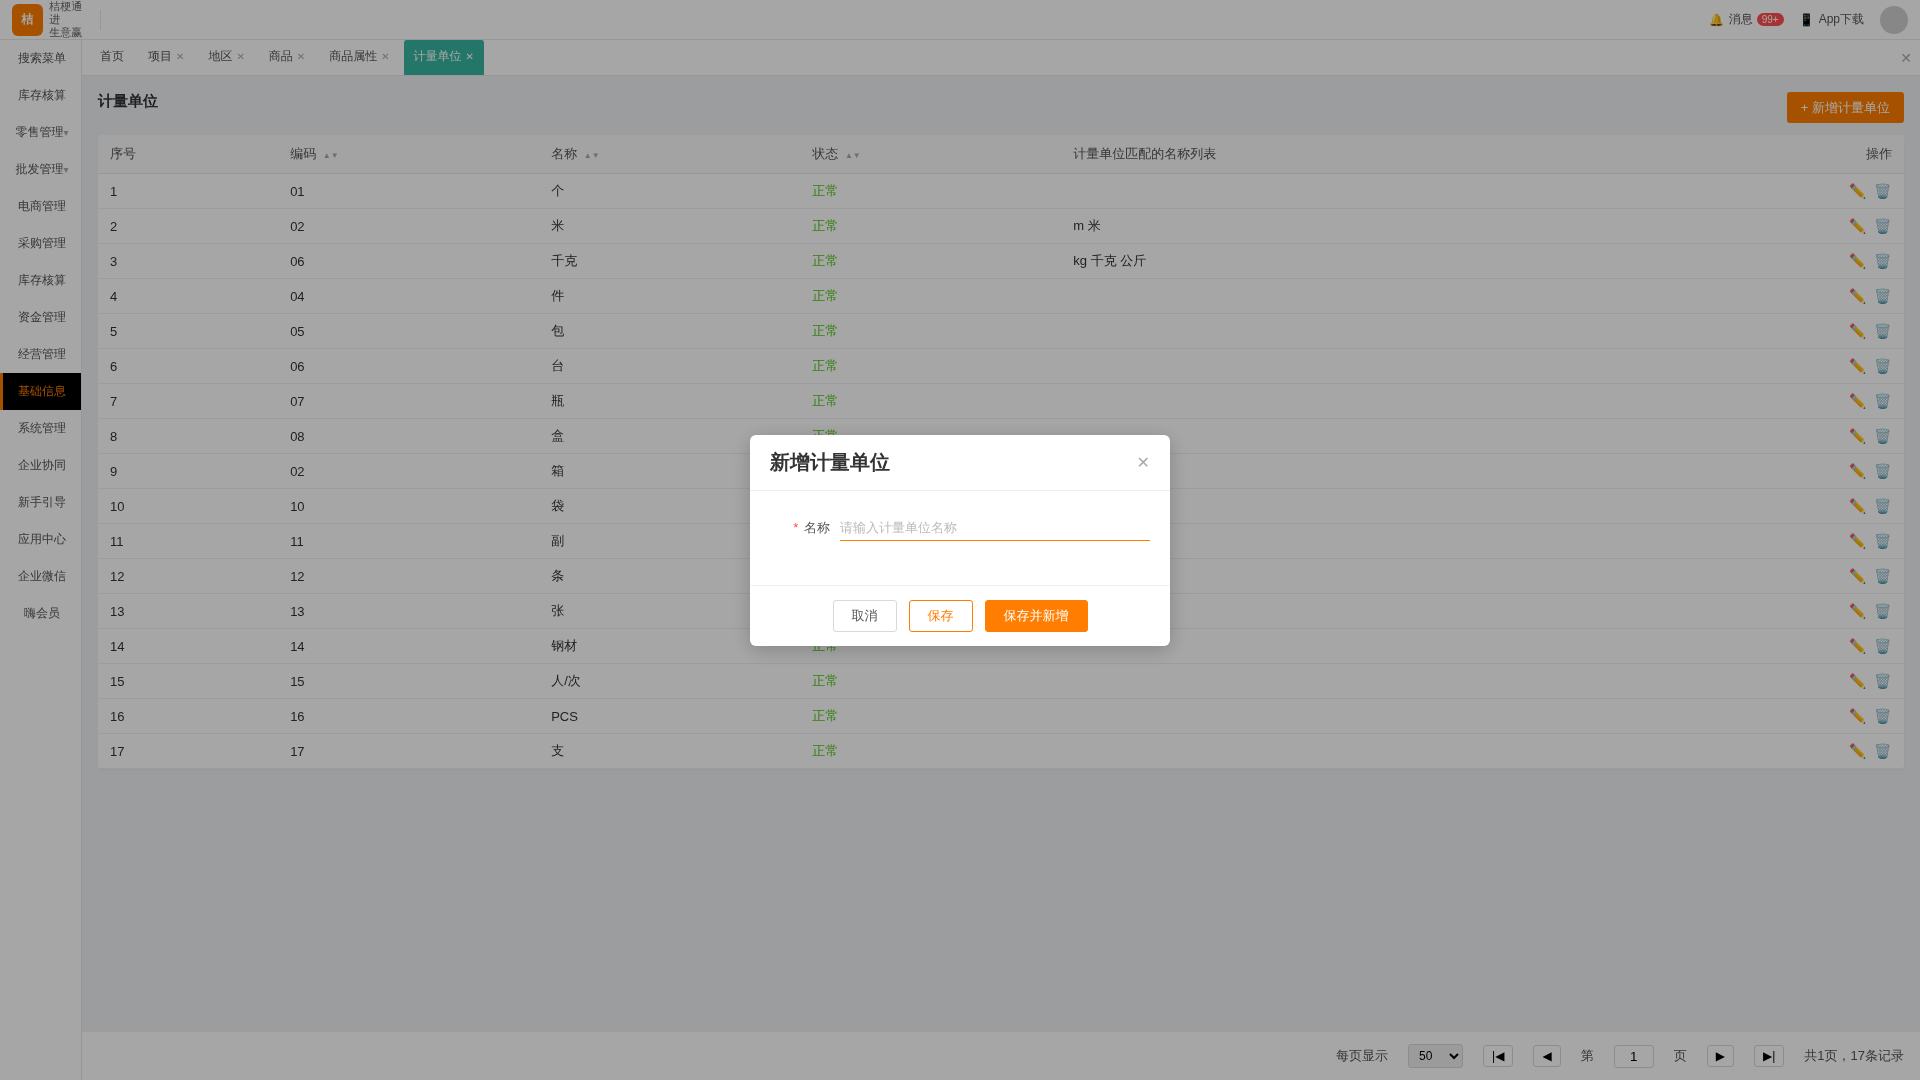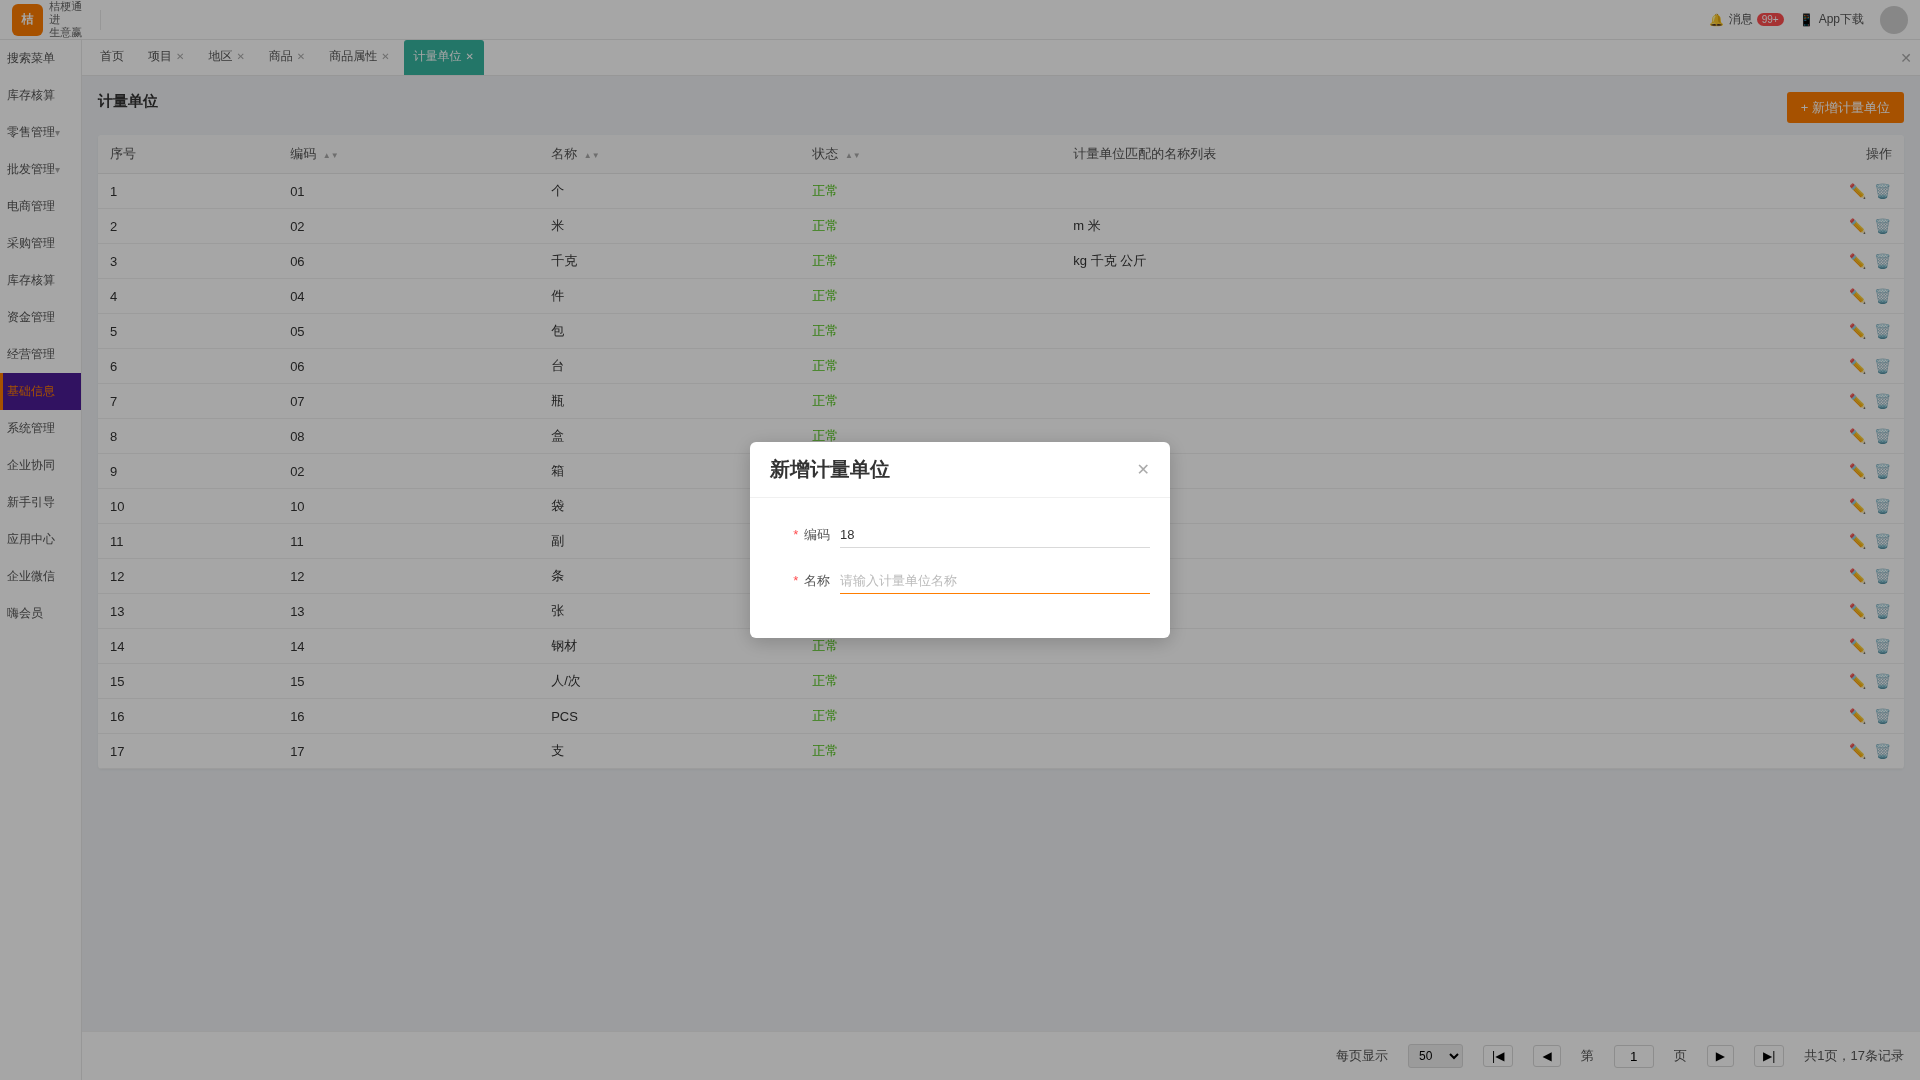--- a/index.html
+++ b/index.html
@@ -14,22 +14,22 @@
     .logo-text { font-size: 11px; color: #666; line-height: 1.2; }
     .top-bar-right { display: flex; align-items: center; gap: 16px; }
     .top-bar-btn { display: flex; align-items: center; gap: 4px; font-size: 12px; color: #555; cursor: pointer; }
     .notification-badge { background: #ff4d4f; color: #fff; border-radius: 10px; padding: 1px 5px; font-size: 10px; }
     .user-avatar { width: 28px; height: 28px; border-radius: 50%; background: #e8e8e8; }
 
     .main-layout { display: flex; flex: 1; overflow: hidden; }
 
     
     .sidebar { width: 82px; background: #fff; border-right: 1px solid #e8e8e8; display: flex; flex-direction: column; overflow-y: auto; }
-    .sidebar-item { padding: 10px 4px; text-align: left; cursor: pointer; font-size: 12px; color: #555; border-left: 3px solid transparent; }
-    .sidebar-item.active { color: #ff7d00; background: #4c1d95; border-left: 3px solid #ff7d00; }
+    .sidebar-item { padding: 10px 4px; text-align: center; cursor: pointer; font-size: 12px; color: #555; border-left: 3px solid transparent; }
+    .sidebar-item.active { color: #ff7d00; background: #000000; border-left: 3px solid #ff7d00; }
     .sidebar-arrow { font-size: 10px; color: #aaa; }
 
     
     .content-area { flex: 1; display: flex; flex-direction: column; overflow: hidden; }
 
     
     .tab-bar { background: #fff; border-bottom: 1px solid #e8e8e8; display: flex; align-items: center; padding: 0 8px; height: 36px; gap: 4px; position: relative; }
     .tab-item { display: flex; align-items: center; gap: 4px; padding: 0 10px; height: 100%; font-size: 12px; color: #555; cursor: pointer; border-bottom: 2px solid transparent; }
     .tab-item.active { color: #fff; background: #36b5a0; border-radius: 3px 3px 0 0; }
     .tab-item .tab-close { color: #aaa; font-size: 10px; cursor: pointer; }
@@ -436,26 +436,24 @@
 <div class="overlay">
   <div class="dialog">
     <div class="dialog-header">
       <span class="dialog-title">新增计量单位</span>
       <span class="dialog-close">✕</span>
     </div>
     <div class="dialog-body">
       <div class="form-row">
         <div class="form-label">
           <span class="required">*</span>
-          <span>编码</span>
-        </div>
-        <input class="form-input" type="text" value="18" style="">
-      </div>
-      <div class="form-row">
-        <div class="form-label">
-          <span class="required">*</span>
           <span>名称</span>
         </div>
         <input class="form-input active-input" type="text" placeholder="请输入计量单位名称" style="">
       </div>
     </div>
+    <div class="dialog-footer">
+      <button class="btn-cancel">取消</button>
+      <button class="btn-save">保存</button>
+      <button class="btn-save-new">保存并新增</button>
+    </div>
   </div>
 </div>
 
 </body></html>

